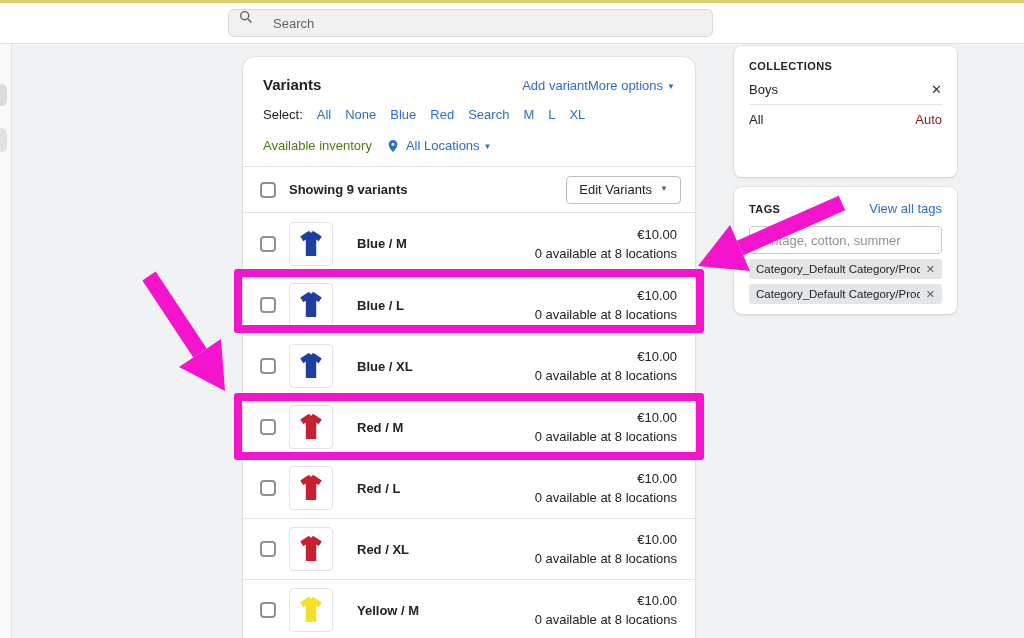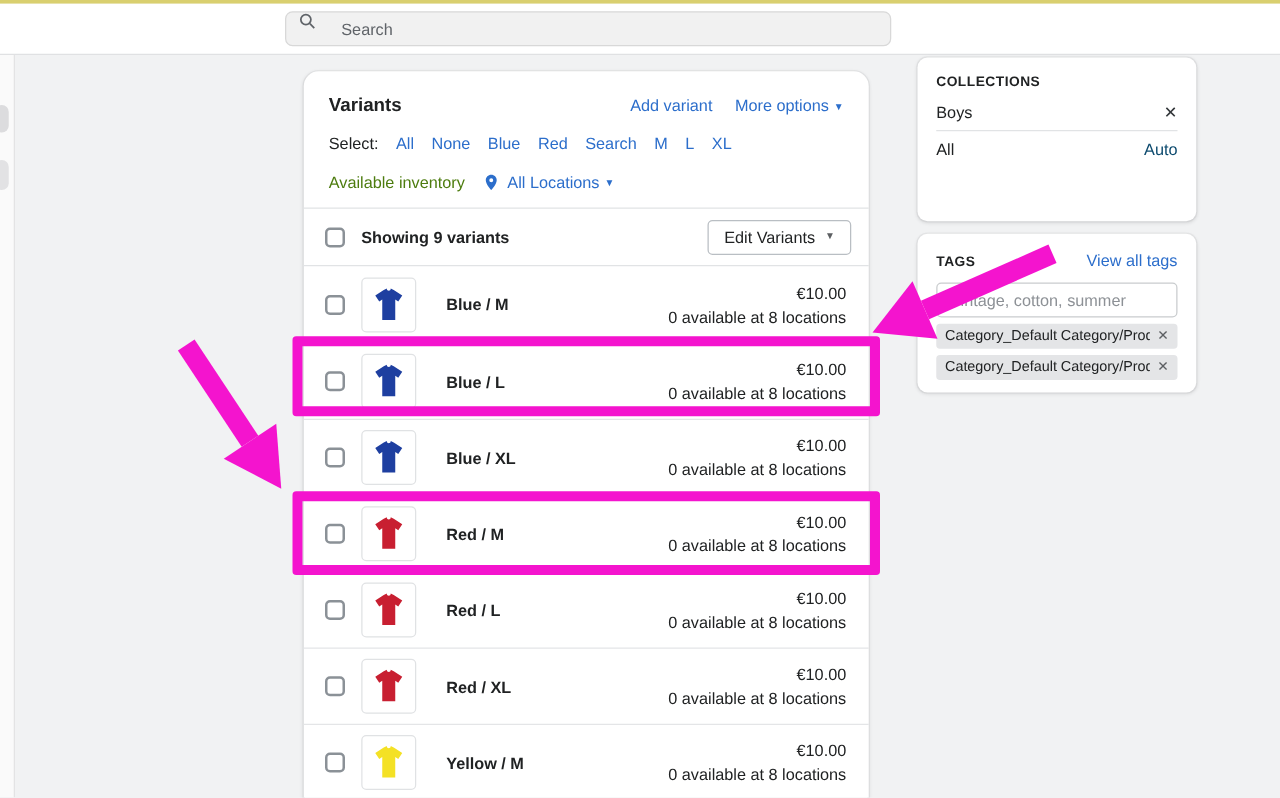--- a/index.html
+++ b/index.html
@@ -30,21 +30,21 @@
   .rail-blob.b2 { left:-4px; top:84px; width:11px; height:24px; background:#e2e2e4; }
 
   
   .variants-card {
     position:absolute; left:243px; top:57px; width:452px; height:600px;
     background:#fff; border-radius:12px 12px 0 0;
     box-shadow:0 0 0 1px rgba(63,63,68,0.05), 0 1px 3px rgba(63,63,68,0.15);
   }
   .vc-head { display:flex; align-items:baseline; justify-content:space-between; padding:19px 20px 0 20px; }
   .vc-title { font-size:15px; font-weight:700; }
-  .vc-head-links { display:flex; gap:18px; font-size:13px; }
+  .vc-head-links { display:flex; font-size:13px; }
   a.link { color:var(--link,#2c6ecb); text-decoration:none; cursor:pointer; }
   .caret { font-size:8px; margin-left:4px; position:relative; top:-1px; }
   .vc-select { display:flex; gap:14px; padding:14px 20px 0 20px; font-size:13px; align-items:center; }
   .vc-inventory { display:flex; gap:6px; padding:16px 20px 13px 20px; font-size:13px; align-items:center; }
   .muted { color:#4d7c0f; }
   .divider { border-top:1px solid #e1e3e5; }
   .vc-toolbar { height:45px; display:flex; align-items:center; padding:0 14px 0 17px; }
   .checkbox {
     width:16px; height:16px; border:2px solid #8b9197; border-radius:4px; background:#fff; flex:0 0 auto; cursor:pointer;
   }
@@ -84,21 +84,21 @@
   }
   .side-input input {
     border:none; outline:none; background:transparent; width:100%;
     font-family:"Liberation Sans", sans-serif; font-size:13px; color:#202223;
   }
   .side-input input::placeholder { color:#8d9196; opacity:1; }
   .coll-item { margin-top:4px; height:26px; display:flex; align-items:center; font-size:13px; }
   .x-btn { margin-left:auto; font-size:13px; color:#33373a; cursor:pointer; line-height:1; }
   .coll-divider { border-top:1px solid #e1e3e5; margin-top:2px; }
   .coll-footer { height:27px; display:flex; align-items:center; font-size:13px; margin-top:1px; }
-  .coll-footer .right { margin-left:auto; color:#0c4a6e; }
+  .coll-footer .right { margin-left:auto; color:#7f1d1d; }
   .pill {
     margin-top:5px; height:20px; background:#e4e5e7; border-radius:3px;
     display:flex; align-items:center; padding:0 7px; gap:6px;
   }
   .pill-text { font-size:11.5px; color:#202223; white-space:nowrap; overflow:hidden; flex:1; }
   .pill .x-btn { font-size:11px; color:#5c5f62; }
 
   
   .annot-box {
     position:absolute; border:8px solid var(--annot,#f414ce); border-radius:3px;

